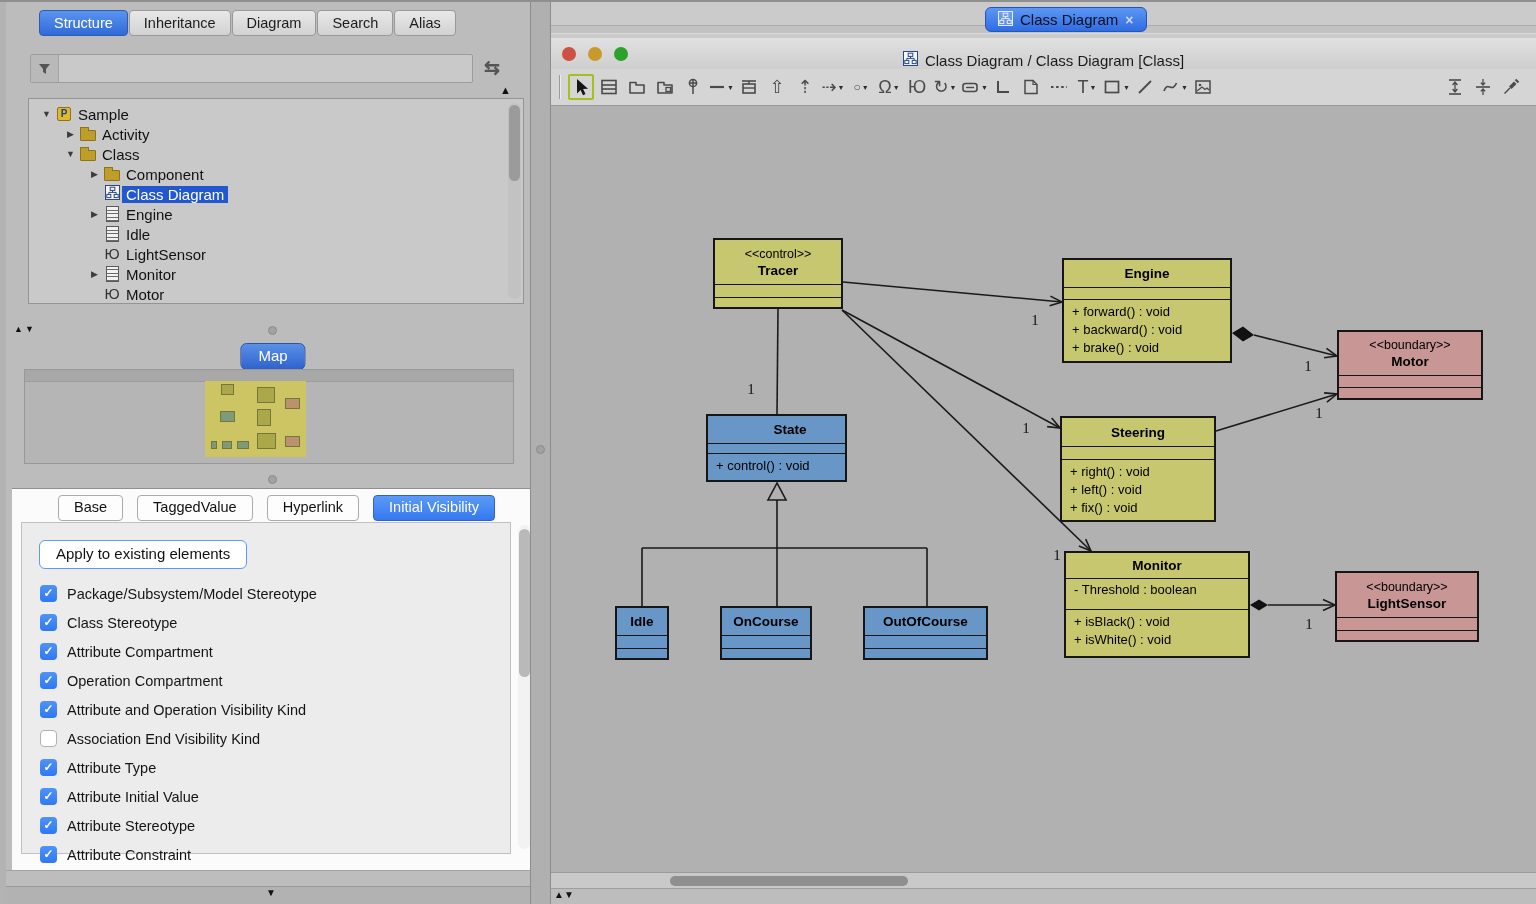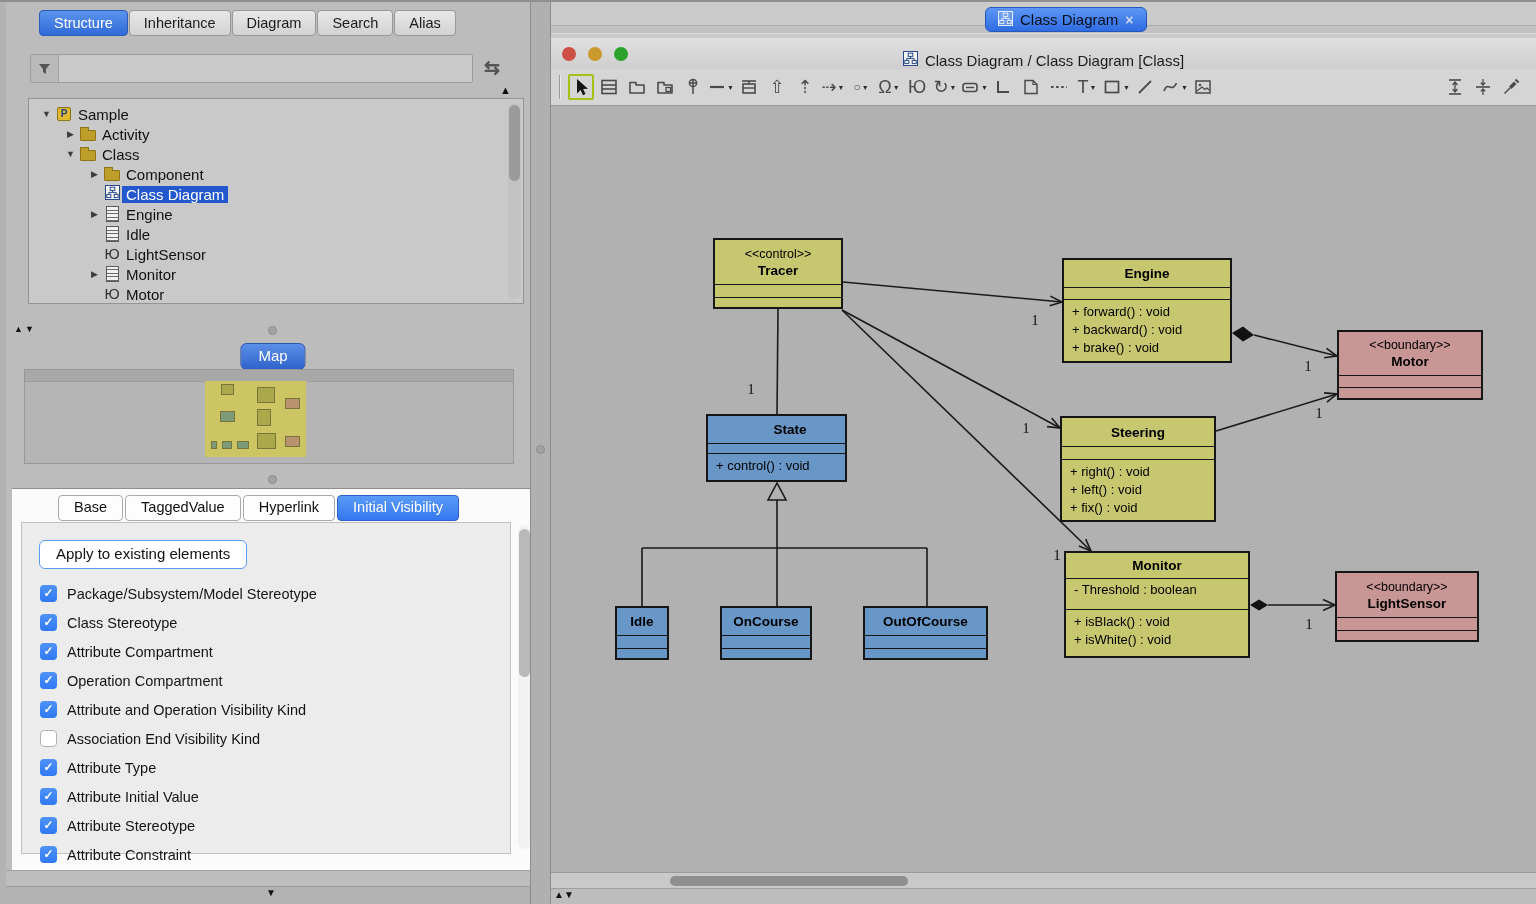--- a/index.html
+++ b/index.html
@@ -40,21 +40,21 @@
   .map-area { position:absolute; left:18px; top:367px; width:490px; height:95px; background:#b5b5b5; border:1px solid #989898; }
   .map-header { height:12px; background:#a8a8a8; border-bottom:1px solid #9d9d9d; }
   .minimap { position:absolute; left:180px; top:11px; width:101px; height:76px; background:#cdc463; }
   .mini-node { position:absolute; border:1px solid #77763a; }
   .mini-node.olive { background:#aaa84b; } .mini-node.blue { background:#7d9a79; } .mini-node.pink { background:#bb9270; }
 
   .lp-split2 { position:absolute; left:0; top:468px; width:100%; height:18px; }
   .lp-split2 .split-dot { top:5px; }
 
   .prop-panel { position:absolute; left:6px; top:486px; width:524px; height:382px; background:#fbfbfb; border-top:1px solid #8f8f8f; }
-  .prop-tabs { position:absolute; left:46px; top:6px; display:flex; gap:2px; }
+  .prop-tabs { position:absolute; left:46px; top:6px; display:flex; gap:14px; }
   .prop-tab { padding:3px 15px 5px; font-size:14.5px; color:#111; background:#fdfdfd; border:1px solid #aaa; border-radius:4px; }
   .prop-tab.active { background:linear-gradient(#5b9bf8,#3578ef); color:#fff; border-color:#2e62c8; }
   .prop-content { position:absolute; left:9px; top:33px; width:490px; height:332px; background:#ececec; border:1px solid #c0c0c0; }
   .apply-btn { position:absolute; left:17px; top:17px; padding:4px 16px 6px; background:#fff; border:1.5px solid #5a9bf5; border-radius:6px; font-size:15px; color:#111; font-family:inherit; }
   .checklist { position:absolute; left:18px; top:56px; }
   .check-row { height:29px; display:flex; align-items:center; gap:10px; }
   .cbox { width:17px; height:17px; border-radius:4px; background:linear-gradient(#4f93f8,#2f78f2); color:#fff; font-size:12px; font-weight:bold; text-align:center; line-height:17px; flex:none; }
   .cbox.off { background:#fff; border:1px solid #b2b2b2; }
   .check-label { font-size:14.5px; color:#141414; }
   .prop-scroll { position:absolute; right:5px; top:36px; width:13px; height:324px; background:#f2f2f2; border-radius:7px; }

